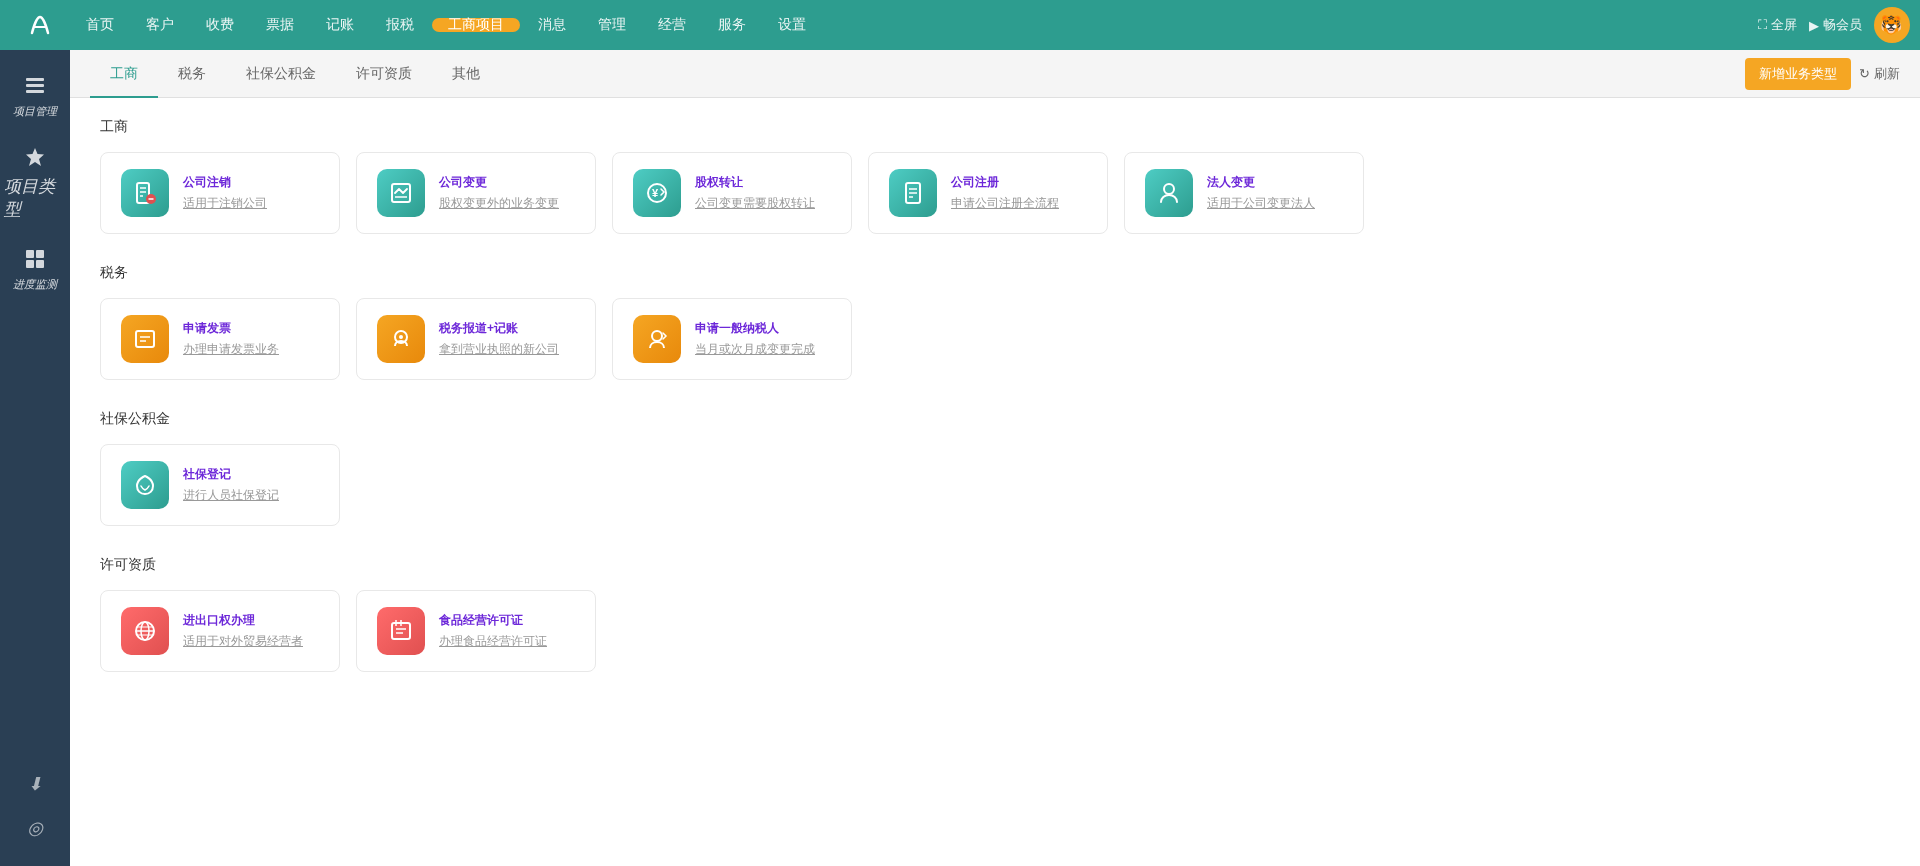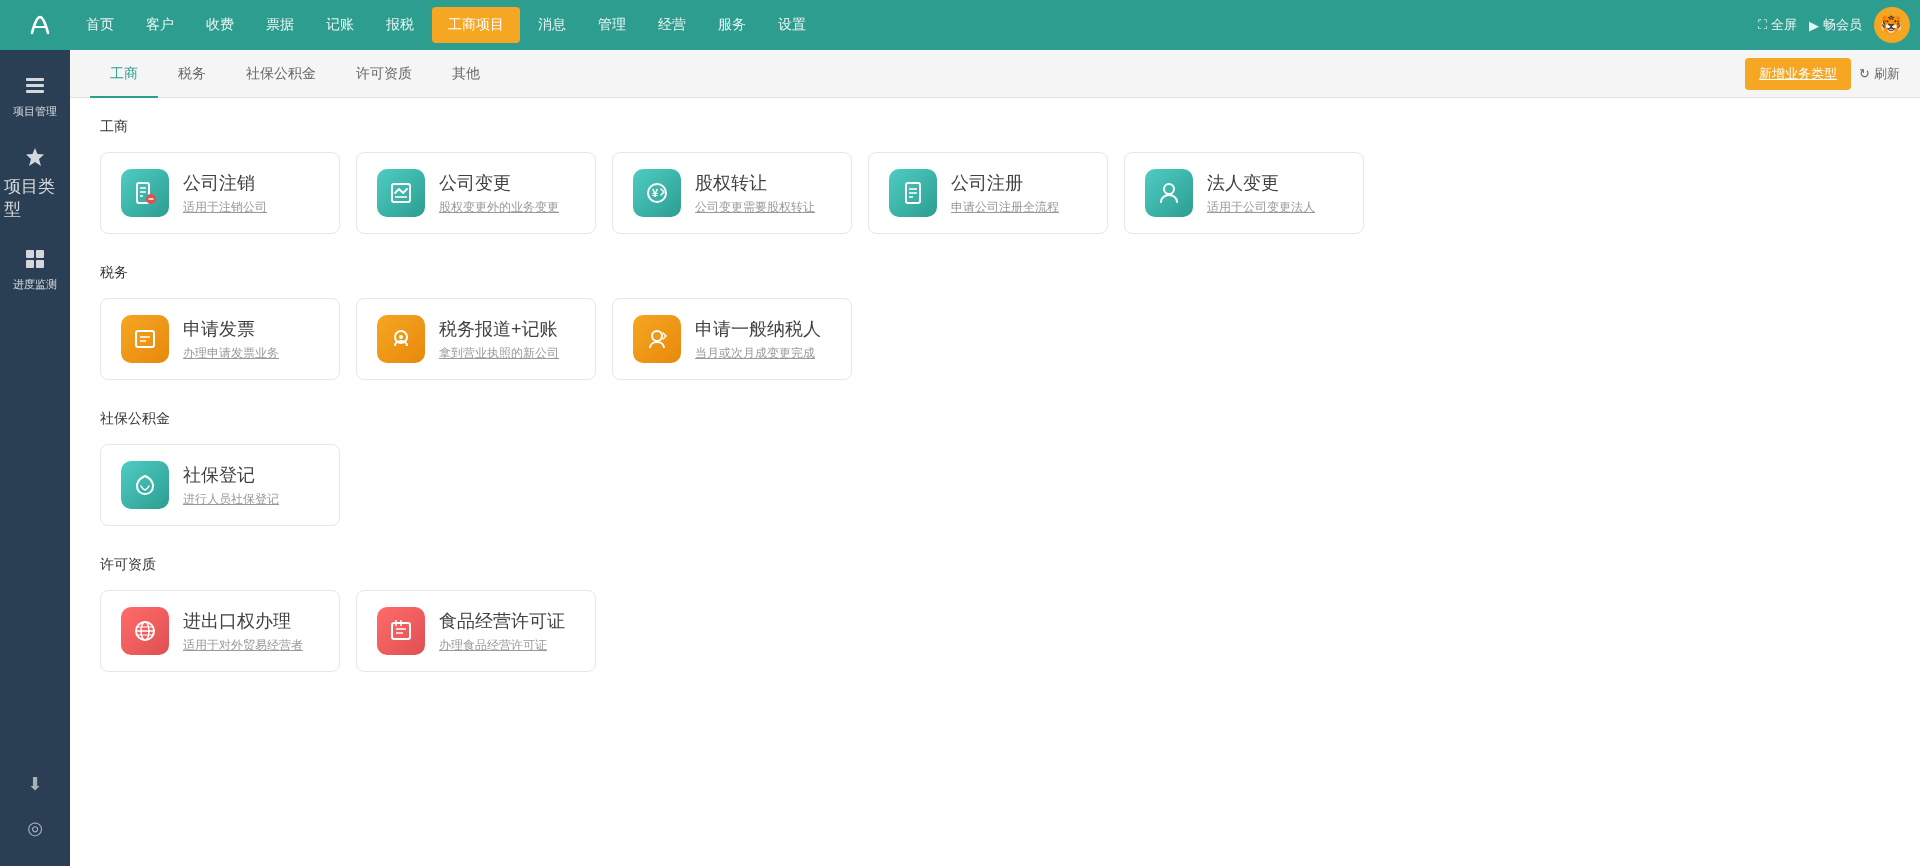--- a/index.html
+++ b/index.html
@@ -40,23 +40,23 @@
       display: flex;
       align-items: center;
       cursor: pointer;
       font-size: 14px;
       color: rgba(255,255,255,0.9);
       white-space: nowrap;
       font-family: Liberation Serif, serif;
     }
     .nav-item.active {
       background: #f5a623;
-      border-radius: 4px;
+      border-radius: 12px;
       margin: 0 2px;
-      height: 36px;
+      height: 14px;
       color: white;
     }
     .nav-right {
       display: flex;
       align-items: center;
       gap: 12px;
       font-size: 13px;
       color: rgba(255,255,255,0.9);
     }
     .nav-right-item {
@@ -82,20 +82,21 @@
       left: 0;
       top: 50px;
       bottom: 0;
       width: 70px;
       background: #2a3f54;
       display: flex;
       flex-direction: column;
       align-items: center;
       padding-top: 10px;
       z-index: 99;
+      font-style: italic;
     }
     .sidebar-item {
       width: 100%;
       display: flex;
       flex-direction: column;
       align-items: center;
       padding: 12px 4px;
       cursor: pointer;
       color: rgba(255,255,255,0.7);
       font-size: 12px;
@@ -180,21 +181,20 @@
     }
     .btn-new {
       background: #f5a623;
       color: white;
       border: none;
       padding: 7px 14px;
       border-radius: 4px;
       cursor: pointer;
       font-size: 13px;
       white-space: nowrap;
-      text-decoration: underline;
     }
     .btn-refresh {
       background: none;
       border: none;
       cursor: pointer;
       color: #666;
       font-size: 13px;
       display: flex;
       align-items: center;
       gap: 4px;
@@ -246,23 +246,23 @@
       flex-shrink: 0;
       font-size: 22px;
       color: white;
     }
     .card-icon.teal { background: linear-gradient(135deg, #4ecdc4, #2d9d8f); }
     .card-icon.orange { background: linear-gradient(135deg, #f5a623, #e8890b); }
     .card-icon.red { background: linear-gradient(135deg, #ff6b6b, #e05050); }
 
     .card-info { flex: 1; }
     .card-title {
-      font-size: 18px;
-      color: #404040;
-      font-weight: 400;
+      font-size: 12px;
+      color: #6d28d9;
+      font-weight: 700;
       margin-bottom: 4px;
     }
     .card-desc {
       font-size: 12px;
       color: #999;
       line-height: 1.4;
       text-decoration: underline;
     }
 
     

